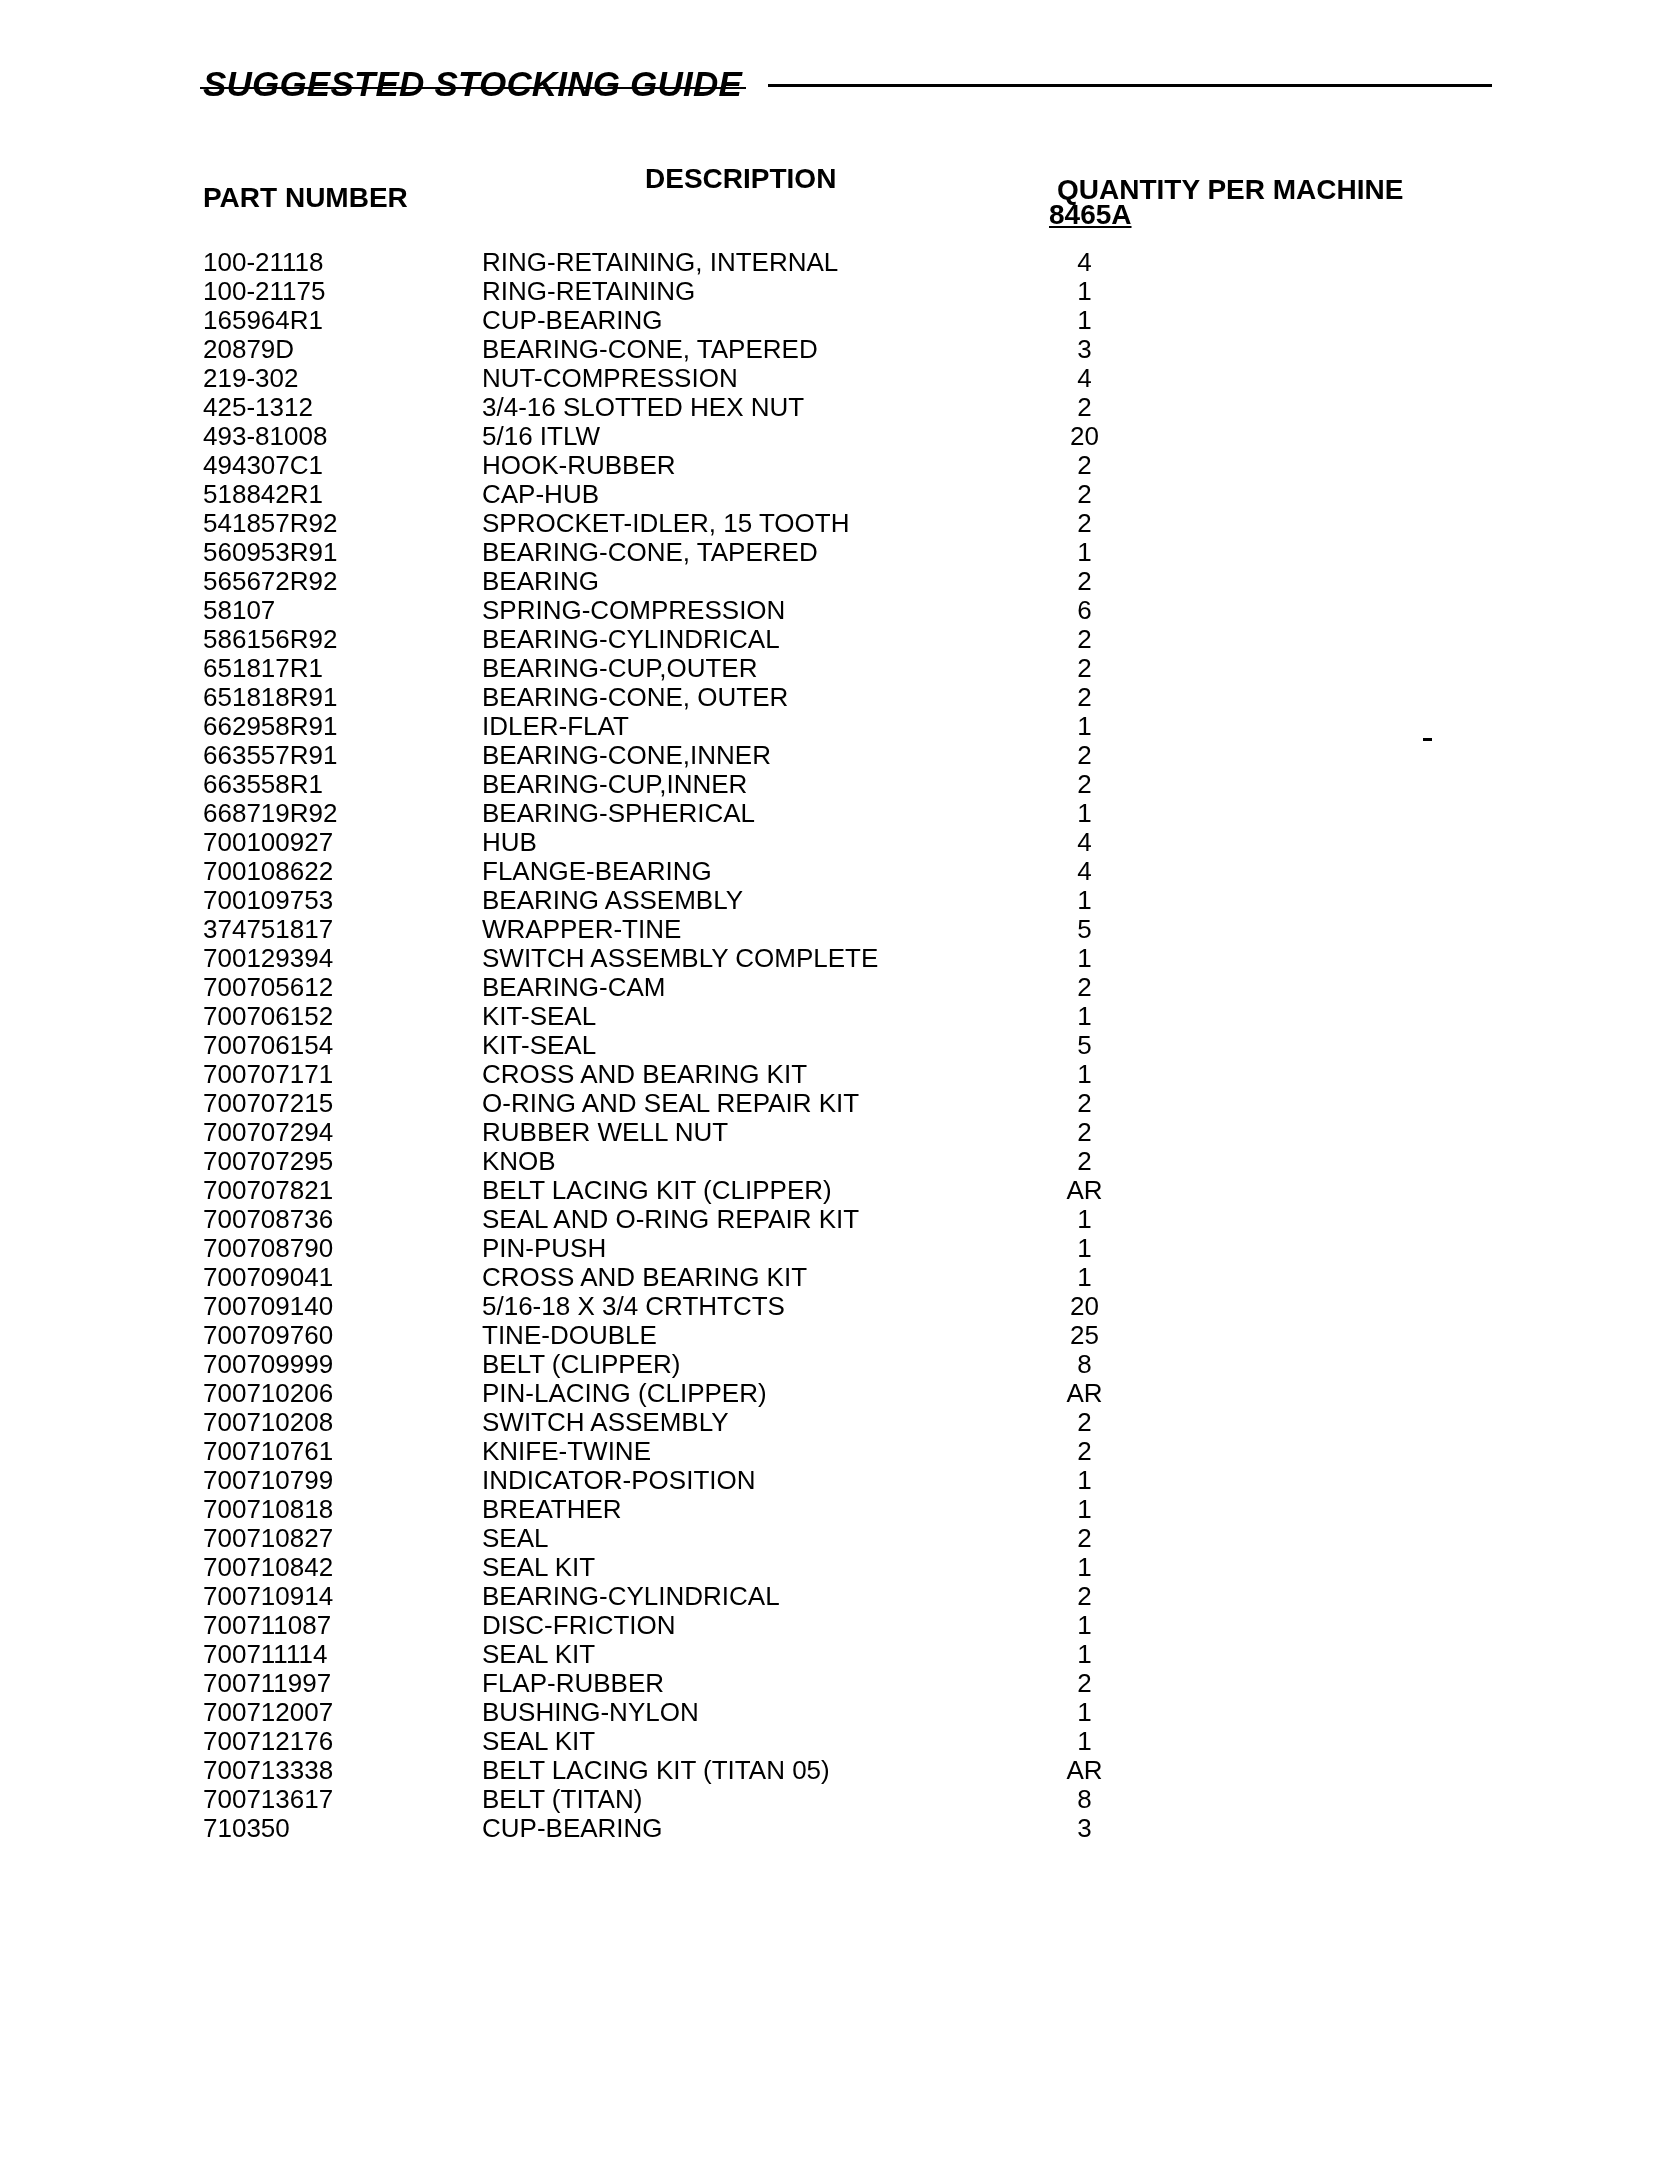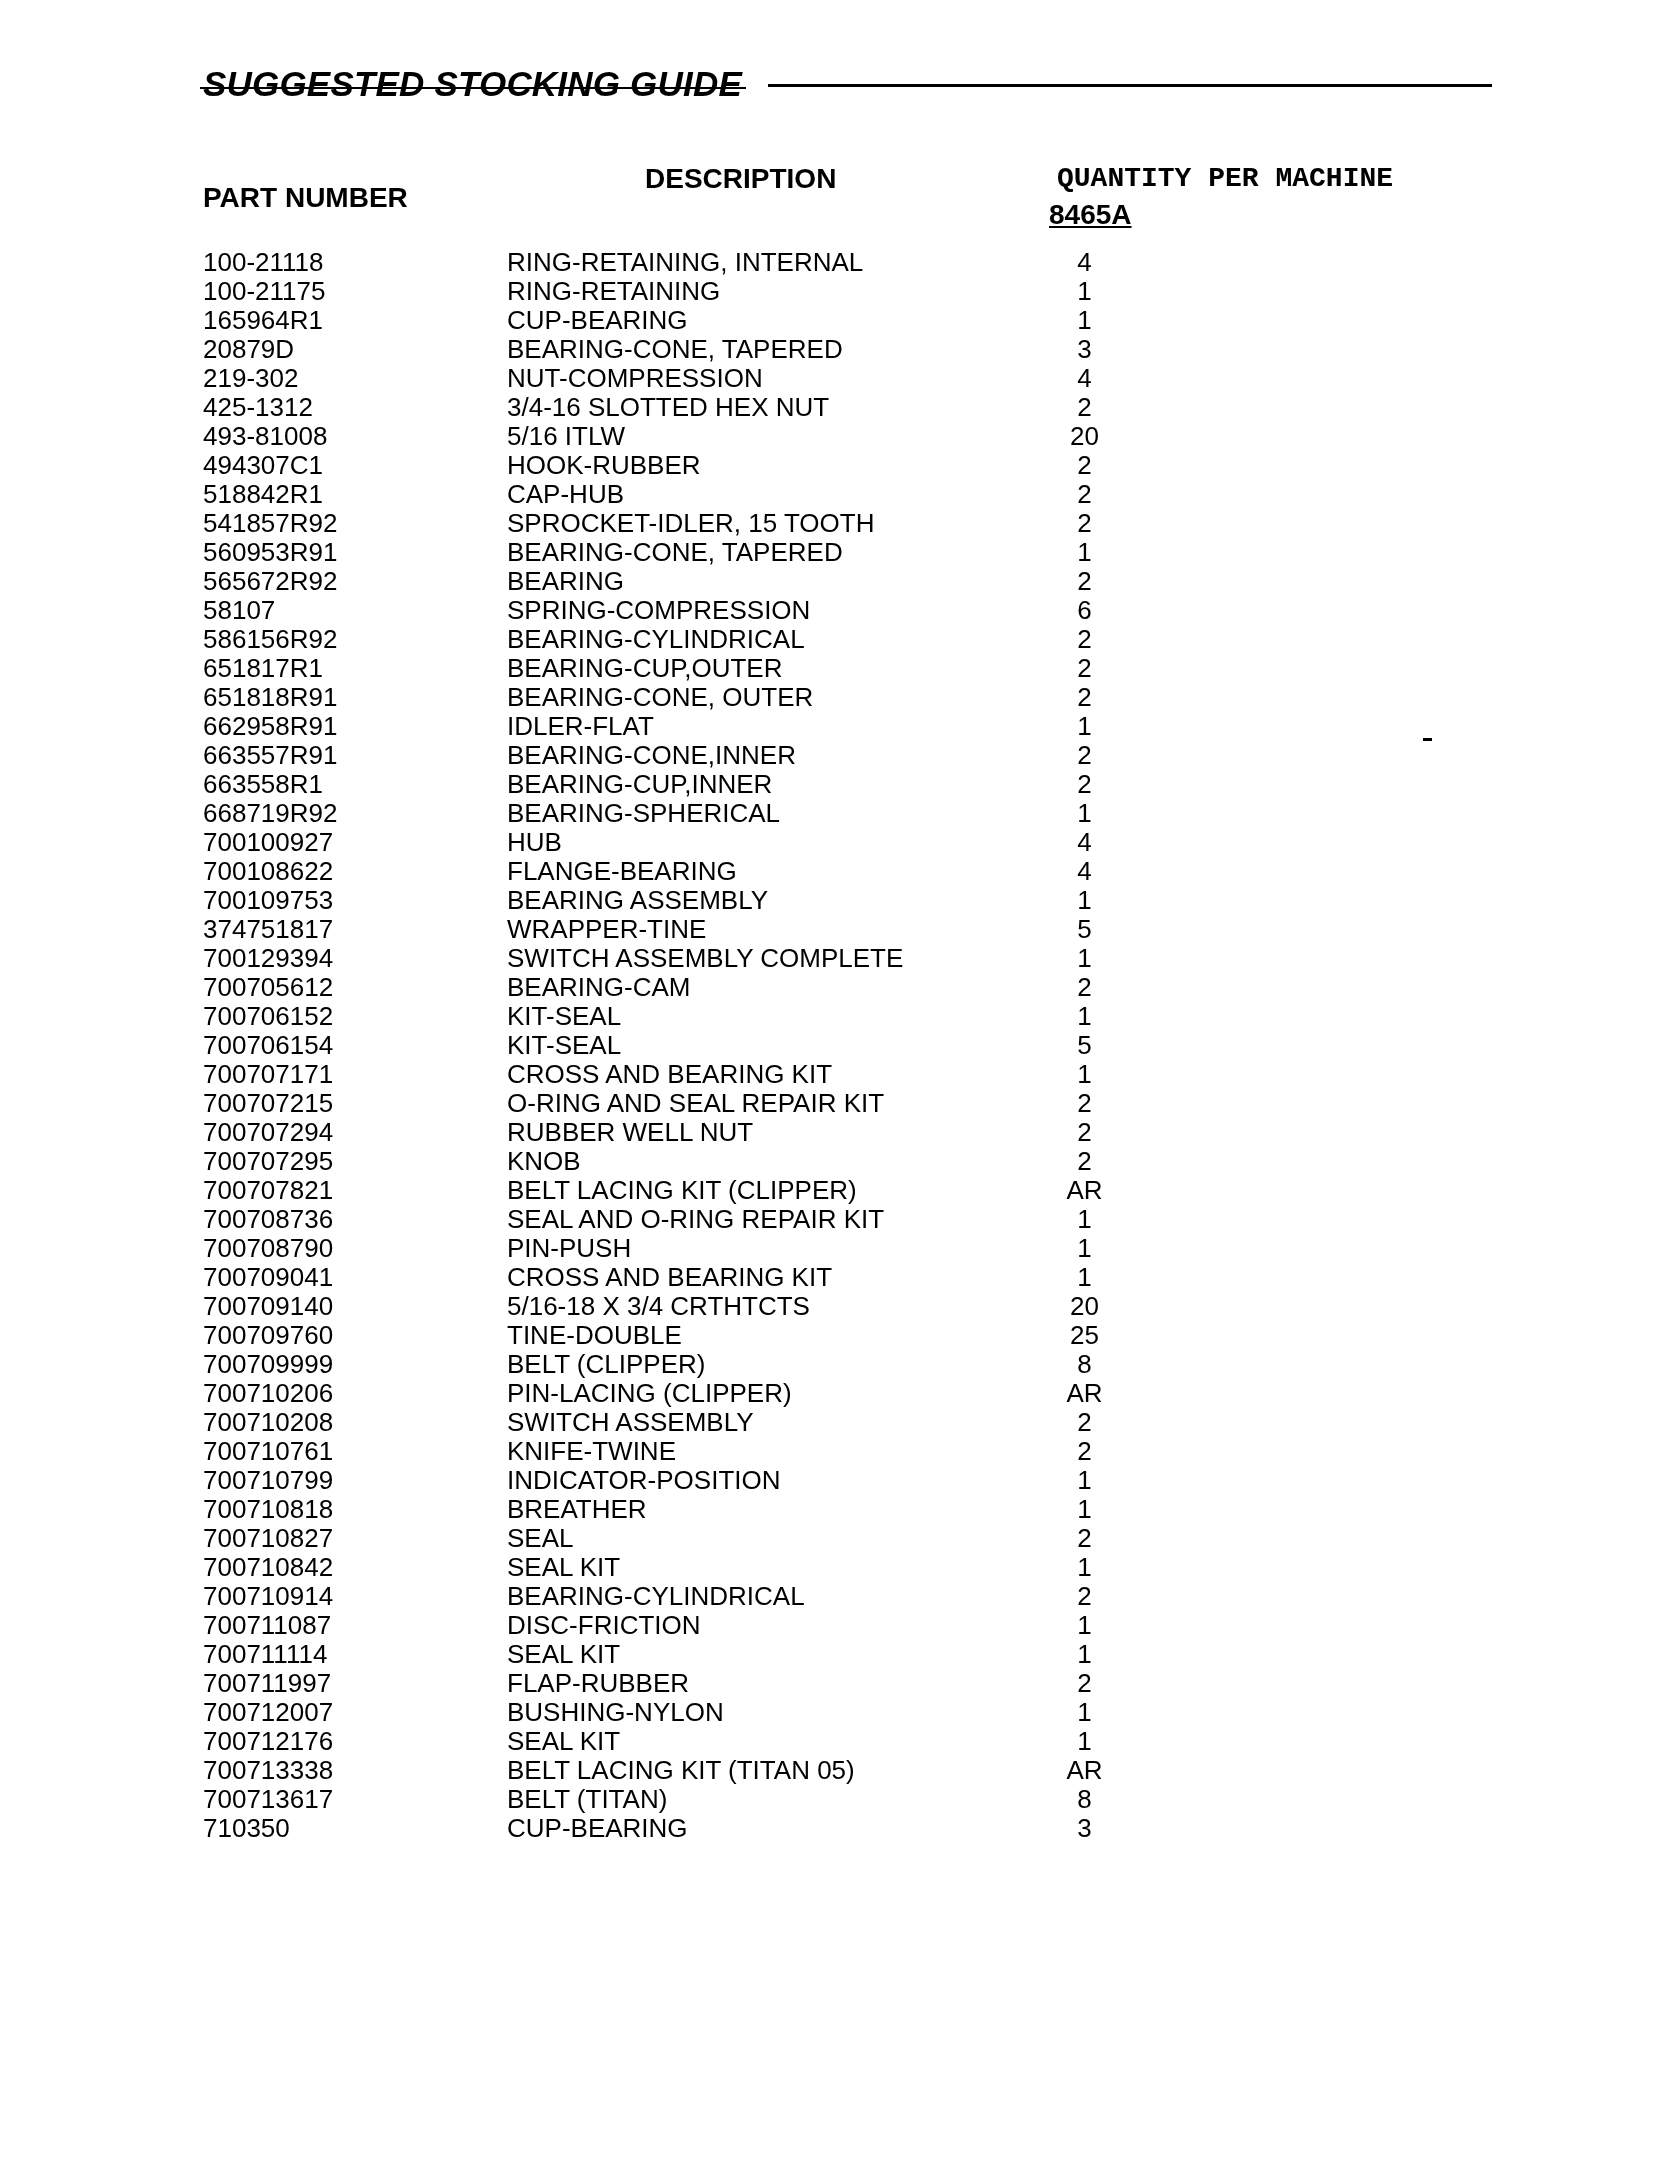--- a/index.html
+++ b/index.html
@@ -72,21 +72,21 @@
   }
   .hdr {
     position: absolute;
     font-size: 28px;
     font-weight: bold;
     white-space: nowrap;
     line-height: 1.12;
   }
   .hdr-part   { left: 203px;  top: 0; margin-top: 19px; }
   .hdr-desc   { left: 645px;  top: 0; }
-  .hdr-qty    { left: 1057px; top: 0; font-family: Liberation Mono, monospace; }
+  .hdr-qty    { left: 1057px; top: 11px; }
   .hdr-model  { left: 1049px; top: 36px; text-decoration: underline; }
 
   
   .rows {
     position: absolute;
     left: 0;
     top: 248px;
     width: 1679px;
   }
   .row {
@@ -98,21 +98,20 @@
   }
   .cell-part {
     position: absolute;
     left: 203px;
     top: 0;
   }
   .cell-desc {
     position: absolute;
     left: 482px;
     top: 0;
-    margin-left: 25px;
   }
   .cell-qty {
     position: absolute;
     left: 1010px;
     top: 0;
     width: 149px;
     text-align: center;
   }
 
   

